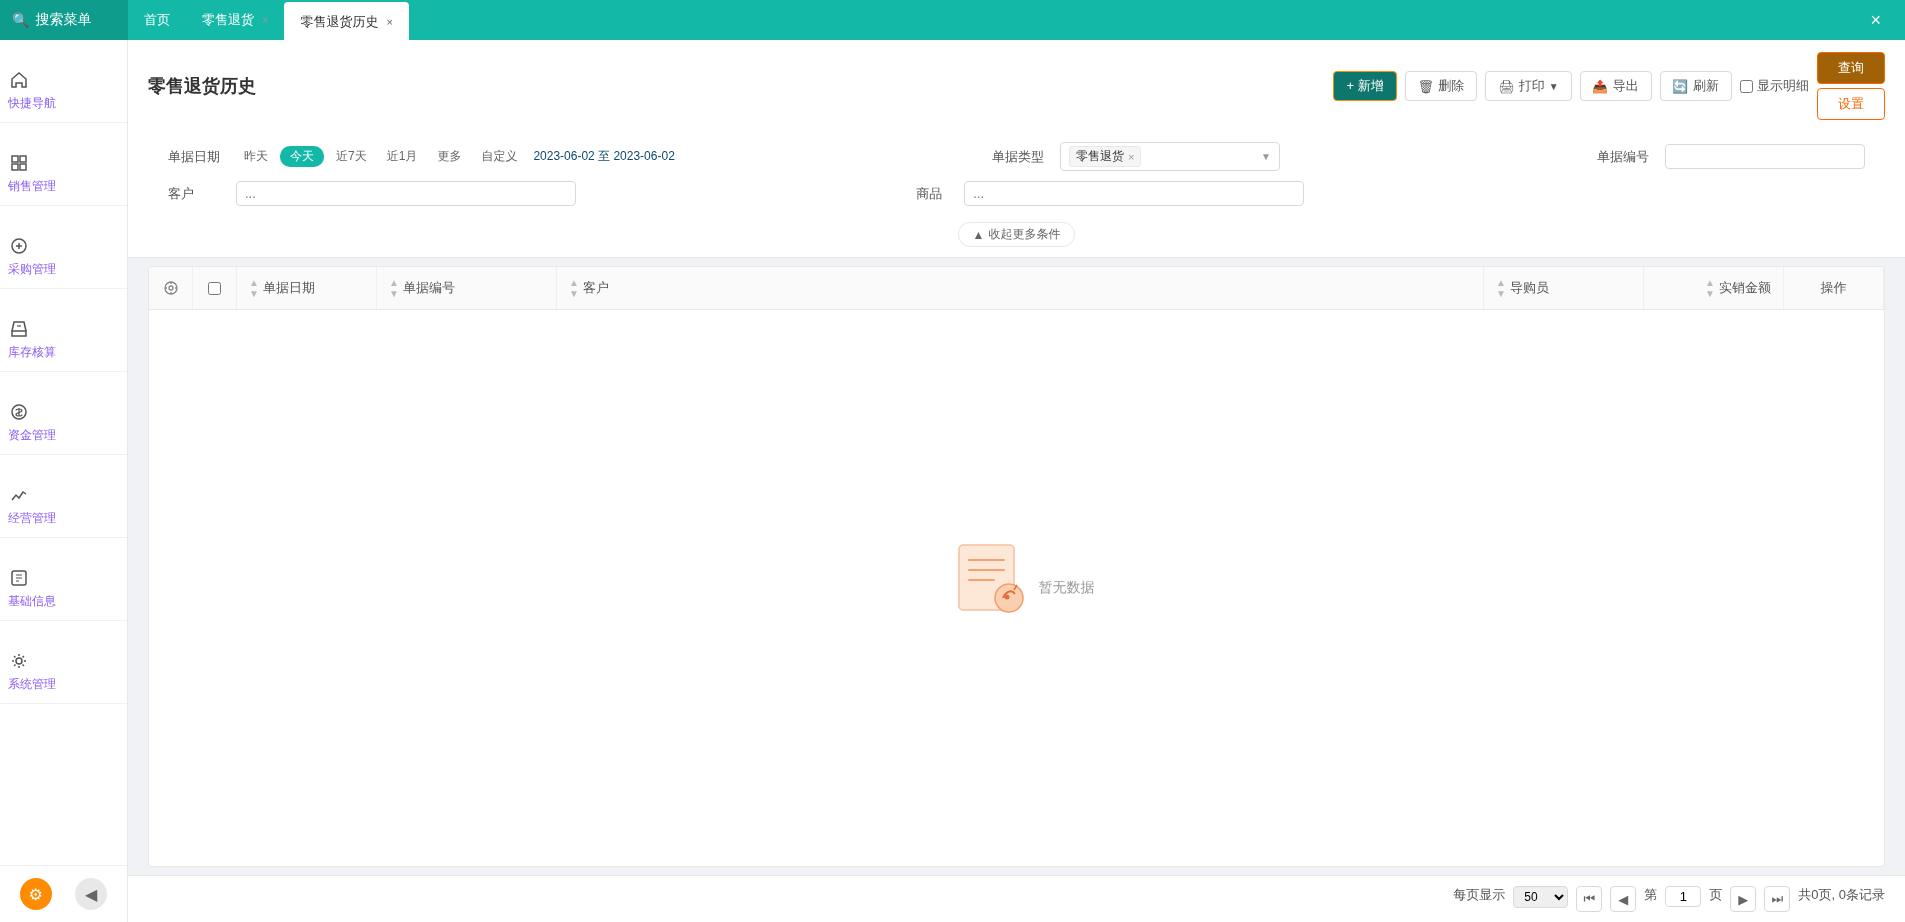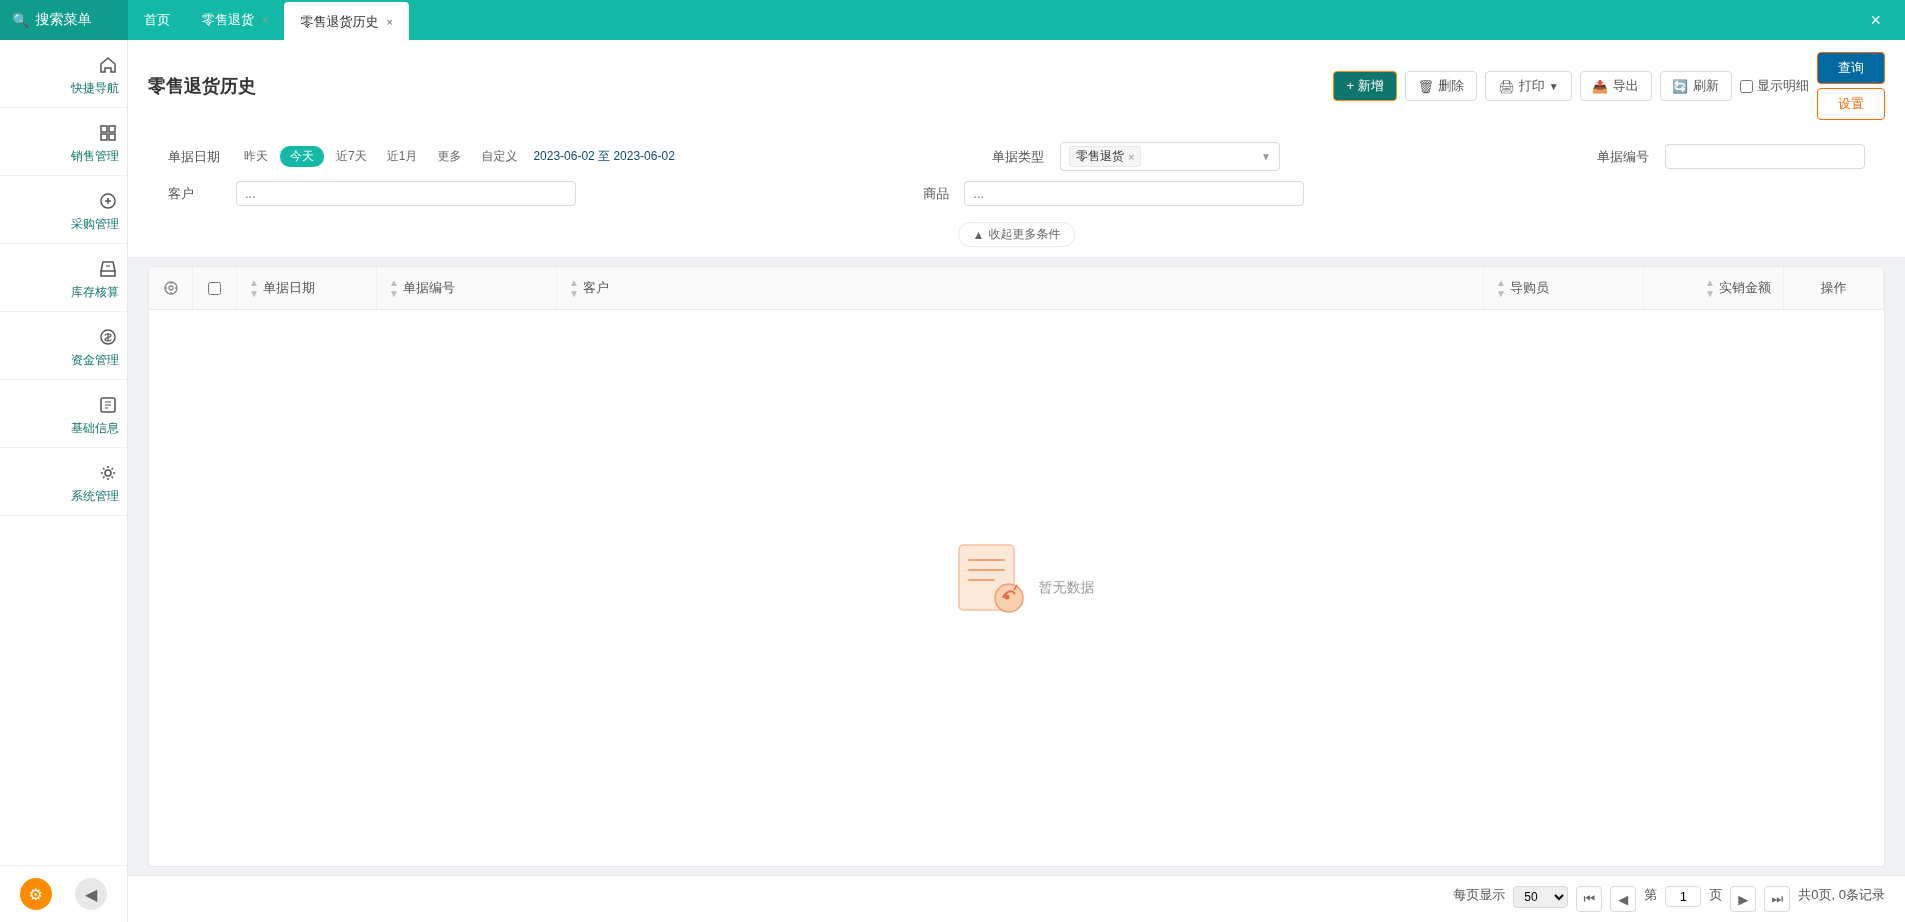--- a/index.html
+++ b/index.html
@@ -80,25 +80,25 @@
       width: 128px;
       background: white;
       display: flex;
       flex-direction: column;
       border-right: 1px solid #e8e8e8;
       height: 100%;
     }
     .sidebar-item {
       display: flex;
       flex-direction: column;
-      align-items: flex-end;
-      padding: 14px 8px 10px;
+      align-items: flex-start;
+      padding: 29px 8px 10px;
       cursor: pointer;
       font-size: 12px;
-      color: #0f766e;
+      color: #8b5cf6;
       border-bottom: 1px solid #f0f0f0;
       gap: 4px;
     }
     .sidebar-icon {
       width: 22px;
       height: 22px;
       display: flex;
       align-items: center;
       justify-content: center;
       font-size: 16px;
@@ -165,21 +165,21 @@
       font-size: 13px;
       color: #555;
       cursor: pointer;
     }
     .toolbar-btn.primary {
       background: #0f766e;
       border-color: #ff8c00;
       color: white;
     }
     .toolbar-btn.query-btn {
-      background: #0369a1;
+      background: #a16207;
       border-color: #ff6600;
       color: white;
       padding: 6px 20px;
     }
     .toolbar-btn.setting-btn {
       background: white;
       border-color: #ff6600;
       color: #ff6600;
       padding: 6px 20px;
     }
@@ -468,20 +468,28 @@
       <span>库存核算</span>
     </div>
     <div class="sidebar-item">
       <div class="sidebar-icon">
         <svg width="20" height="20" viewBox="0 0 20 20" fill="none">
           <circle cx="10" cy="10" r="7" stroke="#555" stroke-width="1.5" fill="none"></circle>
           <path d="M10 6V14M7 8.5C7 7.5 8 7 10 7s3 .5 3 1.5-1 1.5-3 2-3 1-3 2 1 1.5 3 1.5 3-.5 3-1.5" stroke="#555" stroke-width="1.2"></path>
         </svg>
       </div>
       <span>资金管理</span>
+    </div>
+    <div class="sidebar-item">
+      <div class="sidebar-icon">
+        <svg width="20" height="20" viewBox="0 0 20 20" fill="none">
+          <path d="M3 15L7 10L10 13L14 7L17 9" stroke="#555" stroke-width="1.5" fill="none"></path>
+        </svg>
+      </div>
+      <span>经营管理</span>
     </div>
     <div class="sidebar-item">
       <div class="sidebar-icon">
         <svg width="20" height="20" viewBox="0 0 20 20" fill="none">
           <rect x="3" y="3" width="14" height="14" rx="2" stroke="#555" stroke-width="1.5" fill="none"></rect>
           <path d="M7 7H13M7 10H13M7 13H10" stroke="#555" stroke-width="1.2"></path>
         </svg>
       </div>
       <span>基础信息</span>
     </div>
@@ -558,21 +566,21 @@
           </div>
           <div style="flex:1"></div>
           <span class="filter-label" style="min-width:60px;">单据编号</span>
           <input class="input-field" type="text" style="min-width: 200px;">
         </div>
 
         <div class="filter-row">
           <span class="filter-label">客户</span>
           <input class="customer-input" type="text" placeholder="..." style="">
           <div style="flex: 1"></div>
-          <span class="filter-label" style="min-width:40px; margin-left:60px;text-align:center;">商品</span>
+          <span class="filter-label" style="min-width:40px; margin-left:60px;">商品</span>
           <input class="customer-input" type="text" placeholder="..." style="min-width: 340px;">
           <div style="flex: 2"></div>
         </div>
 
         <div class="collapse-row">
           <button class="collapse-btn">
             <span>▲</span>
             <span>收起更多条件</span>
           </button>
         </div>

